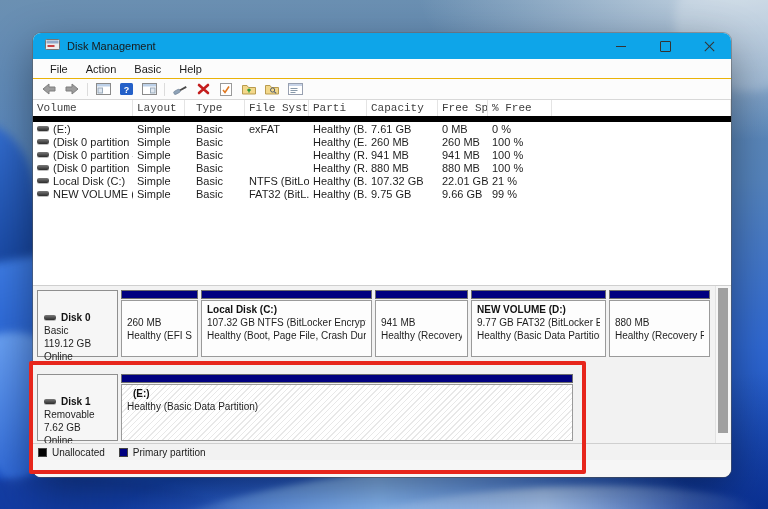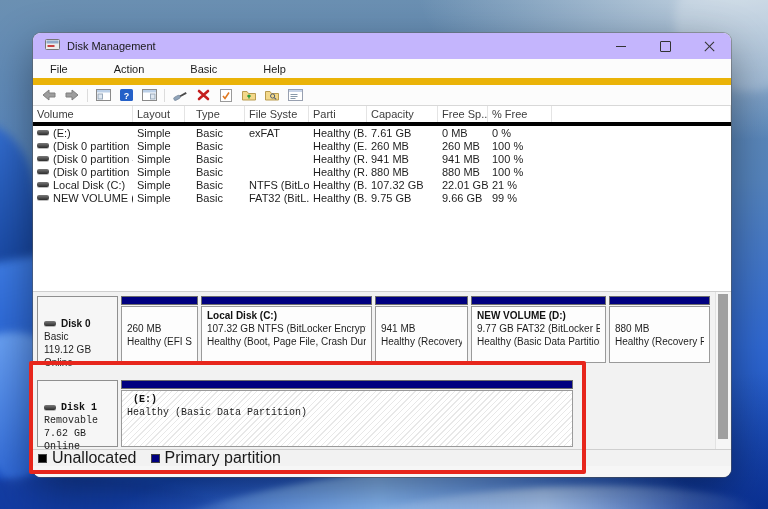--- a/index.html
+++ b/index.html
@@ -22,66 +22,66 @@
   .swirl-3{left:-60px;top:478px;width:320px;height:90px;transform:rotate(5deg);background:linear-gradient(90deg,rgba(20,55,150,.8),rgba(20,55,150,0));}
   .petal-tr{position:absolute;right:-45px;top:-40px;width:140px;height:130px;border-radius:55% 12% 55% 55%;transform:rotate(35deg);background:rgba(255,255,255,.22);filter:blur(5px);}
 
   
   .window{
     position:absolute;left:33px;top:33px;width:698px;height:444px;
     background:#fbfbfb;border-radius:8px;overflow:hidden;
     box-shadow:0 16px 45px rgba(0,0,0,.42),0 0 0 1px rgba(110,110,110,.5);
     display:flex;flex-direction:column;
   }
-  .titlebar{height:26px;flex:none;display:flex;align-items:center;padding-left:12px;background:#c4b5fd;}
+  .titlebar{height:26px;flex:none;display:flex;align-items:center;padding-left:12px;background:#0ea5e9;}
   .title-text{font-size:11px;color:#191919;margin-left:7px;}
   .controls{margin-left:auto;display:flex;height:100%;}
   .ctrl{width:44px;height:100%;display:flex;align-items:center;justify-content:center;position:relative;}
   .glyph-min{width:10px;height:1px;background:#333;}
   .glyph-max{width:9px;height:9px;border:1px solid #333;border-radius:1px;}
   .glyph-close{position:relative;width:11px;height:11px;}
   .glyph-close::before,.glyph-close::after{content:"";position:absolute;left:-1px;top:5px;width:13px;height:1.3px;background:#333;}
   .glyph-close::before{transform:rotate(45deg);}
   .glyph-close::after{transform:rotate(-45deg);}
 
-  .menubar{height:19px;flex:none;display:flex;align-items:center;padding-left:8px;font-size:11px;color:#1c1c1c;border-bottom:7px solid #eab308;background:#fcfcfc;gap:28px;}
+  .menubar{height:19px;flex:none;display:flex;align-items:center;padding-left:8px;font-size:11px;color:#1c1c1c;border-bottom:1px solid #eab308;background:#fcfcfc;}
   .menu-item{padding:0 9px;height:100%;display:flex;align-items:center;}
 
   .toolbar{height:20px;flex:none;display:flex;align-items:center;padding-left:6px;gap:3px;border-bottom:1px solid #d8d8d8;background:#fcfcfc;}
   .tb-btn{width:20px;height:17px;display:flex;align-items:center;justify-content:center;}
   .tb-sep{width:1px;height:13px;background:#dcdcdc;margin:0 2px;}
 
   
   .list-pane{height:185px;flex:none;background:#fff;border-bottom:1px solid #cfcfcf;font-size:11px;overflow:hidden;}
-  .vl-header{display:flex;height:16px;color:#3d3d3d;border-bottom:4px solid #000000;}
+  .vl-header{display:flex;height:16px;color:#3d3d3d;border-bottom:6px solid #000000;font-family:Liberation Mono, monospace;}
   .vl-header .vl-cell{border-right:1px solid #e4e4e4;display:flex;align-items:center;}
   .vl-cell{padding:0 4px;box-sizing:border-box;overflow:hidden;white-space:nowrap;flex:none;}
   .c0{width:100px;}.c1{width:52px;}.c2{width:53px;margin-left:7px;}.c3{width:64px;}.c4{width:58px;}.c5{width:71px;}.c6{width:50px;}.c7{width:64px;}.c8{flex:1;}
   .vl-row{display:flex;height:13px;align-items:center;color:#1e1e1e;}
   .vol-name{display:flex;align-items:center;gap:4px;}
   .drive-ico{display:inline-block;width:12px;height:5px;flex:none;border-radius:2px;background:linear-gradient(#7a7a7a,#2c2c2c);box-shadow:0 1px 0 rgba(0,0,0,.25);}
 
   
   .graphic-pane{position:relative;height:157px;flex:none;background:#f2f2f2;overflow:hidden;}
   .v-scroll{position:absolute;right:1px;top:0;width:14px;height:100%;background:#f6f6f6;border-left:1px solid #e2e2e2;}
   .v-thumb{position:absolute;left:2px;right:2px;top:2px;height:145px;background:#a0a0a0;}
   .disk-row{position:absolute;left:4px;display:flex;}
   .row-disk0{top:4px;}
-  .row-disk1{top:88px;font-family:Liberation Mono, monospace;}
+  .row-disk1{top:88px;}
   .disk-label{width:81px;height:67px;flex:none;background:#f6f6f6;border:1px solid #8f8f8f;box-sizing:border-box;padding:20px 0 0 6px;font-size:10px;line-height:13px;color:#1e1e1e;}
   .dname{font-weight:bold;display:flex;align-items:center;gap:5px;color:#111;}
   .disk-graphic{margin-left:3px;display:flex;gap:3px;align-items:flex-start;}
   .part{box-sizing:border-box;}
   .part-band{height:9px;background:#000080;border:1px solid #6e6e6e;box-sizing:border-box;}
   .part-box{margin-top:1px;height:57px;border:1px solid #9a9a9a;background:#fdfdfd;box-sizing:border-box;padding:2px 5px 0;font-size:10px;line-height:13px;color:#1e1e1e;overflow:hidden;white-space:nowrap;}
   .part .pt-line{height:13px;overflow:hidden;}
   .pt-title{font-weight:bold;color:#111;}
   .part.selected .part-box{background:repeating-linear-gradient(135deg,#ffffff 0 3px,#e8e8e8 3px 4px);}
 
-  .legend-row{height:16px;flex:none;background:#f2f2f2;border-top:1px solid #cfcfcf;display:flex;align-items:center;padding-left:5px;gap:14px;font-size:16px;color:#1a1a1a;}
+  .legend-row{height:16px;flex:none;background:#f2f2f2;border-top:1px solid #cfcfcf;display:flex;align-items:center;padding-left:5px;gap:14px;font-size:10px;color:#1a1a1a;}
   .legend-item{display:flex;align-items:center;gap:5px;}
   .swatch{width:9px;height:9px;flex:none;border:1px solid #444;box-sizing:border-box;}
   .swatch-unallocated{background:#000000;}
   .swatch-primary{background:#000080;}
   .footer-strip{flex:1;background:#f6f6f6;}
 
   
   .highlight{position:absolute;left:29px;top:361px;width:549px;height:105px;border:4px solid #e7261c;border-radius:2px;z-index:50;pointer-events:none;}
 </style>
 </head>

